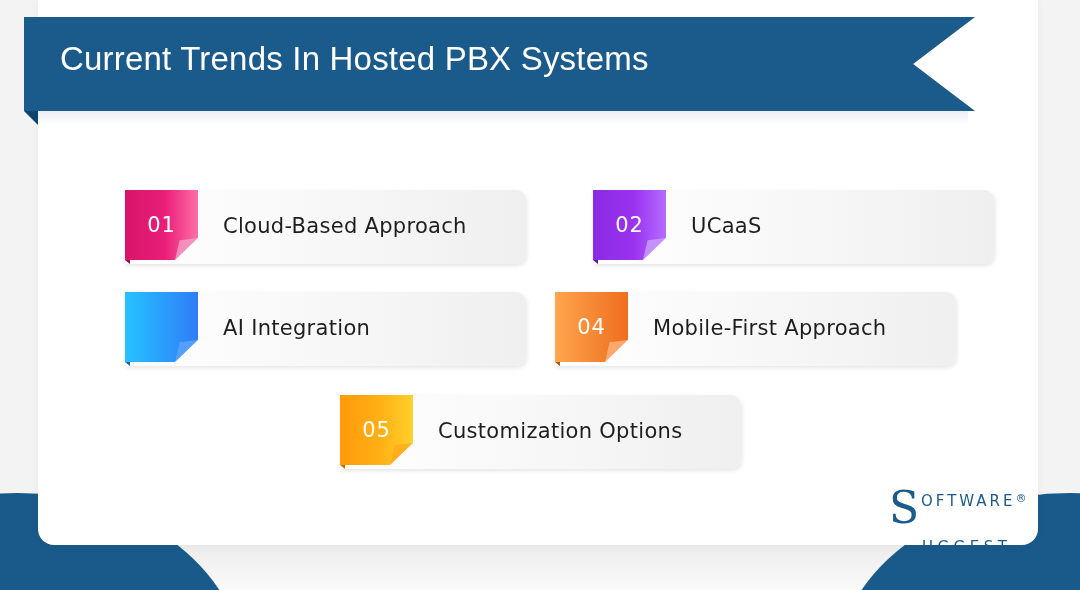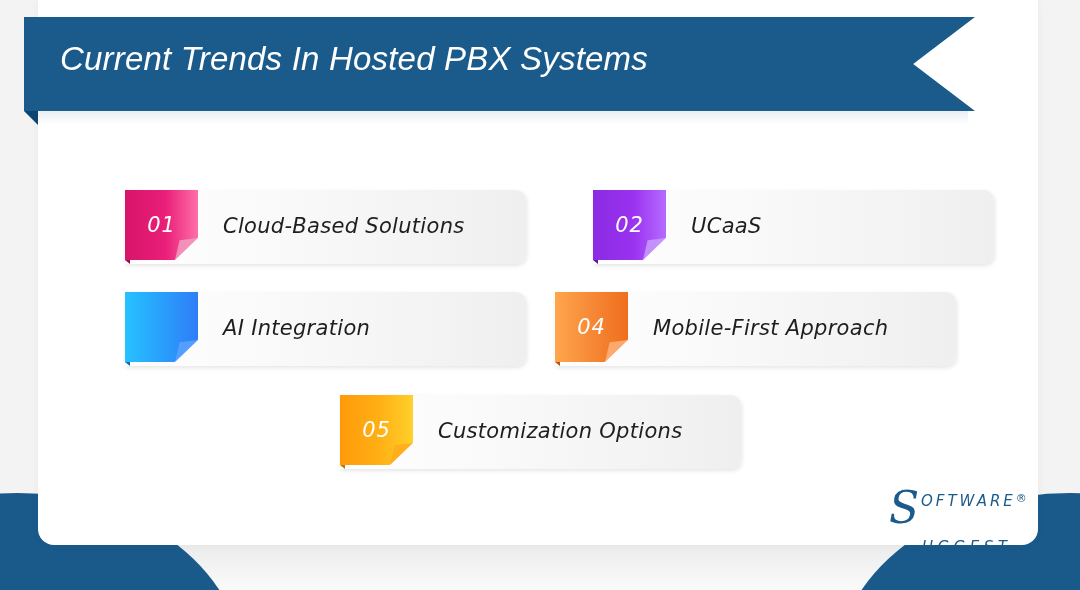--- a/index.html
+++ b/index.html
@@ -1,15 +1,15 @@
 <!DOCTYPE html>
 <html><head>
 <meta charset="utf-8">
 <style>
-  * { box-sizing: border-box; margin: 0; padding: 0; font-style: italic; }
+  * { box-sizing: border-box; margin: 0; padding: 0; }
   html, body { width: 1080px; height: 590px; overflow: hidden; }
   body {
     position: relative;
     background: #f3f3f3;
     font-family: "DejaVu Sans", sans-serif;
   }
   .blob {
     position: absolute;
     background: #1a5a8a;
     border-radius: 50%;
@@ -160,21 +160,21 @@
 <div class="banner-shadow"></div>
 <div class="banner"></div>
 <div class="banner-fold"></div>
 <h1 class="banner-title">Current Trends In Hosted PBX Systems</h1>
 
 <div class="item" style="left:125px; top:190px; width:401px;">
   <div class="badge" style="background: linear-gradient(90deg, #d8146a 0%, #e91e78 55%, #ff6fa8 100%);"></div>
   <div class="badge-tail" style="background:#9c0c4c;"></div>
   <div class="badge-curl" style="background:#f29bc2;"></div>
   <div class="badge-num">01</div>
-  <div class="item-label">Cloud-Based Solutions</div>
+  <div class="item-label">Cloud-Based Approach</div>
 </div>
 
 <div class="item" style="left:555px; top:190px; width:401px;margin-left:38px;">
   <div class="badge" style="background: linear-gradient(90deg, #8a2be2 0%, #9a32f0 55%, #b56bff 100%);"></div>
   <div class="badge-tail" style="background:#5a1a9a;"></div>
   <div class="badge-curl" style="background:#c79cff;"></div>
   <div class="badge-num">02</div>
   <div class="item-label">UCaaS</div>
 </div>
 

